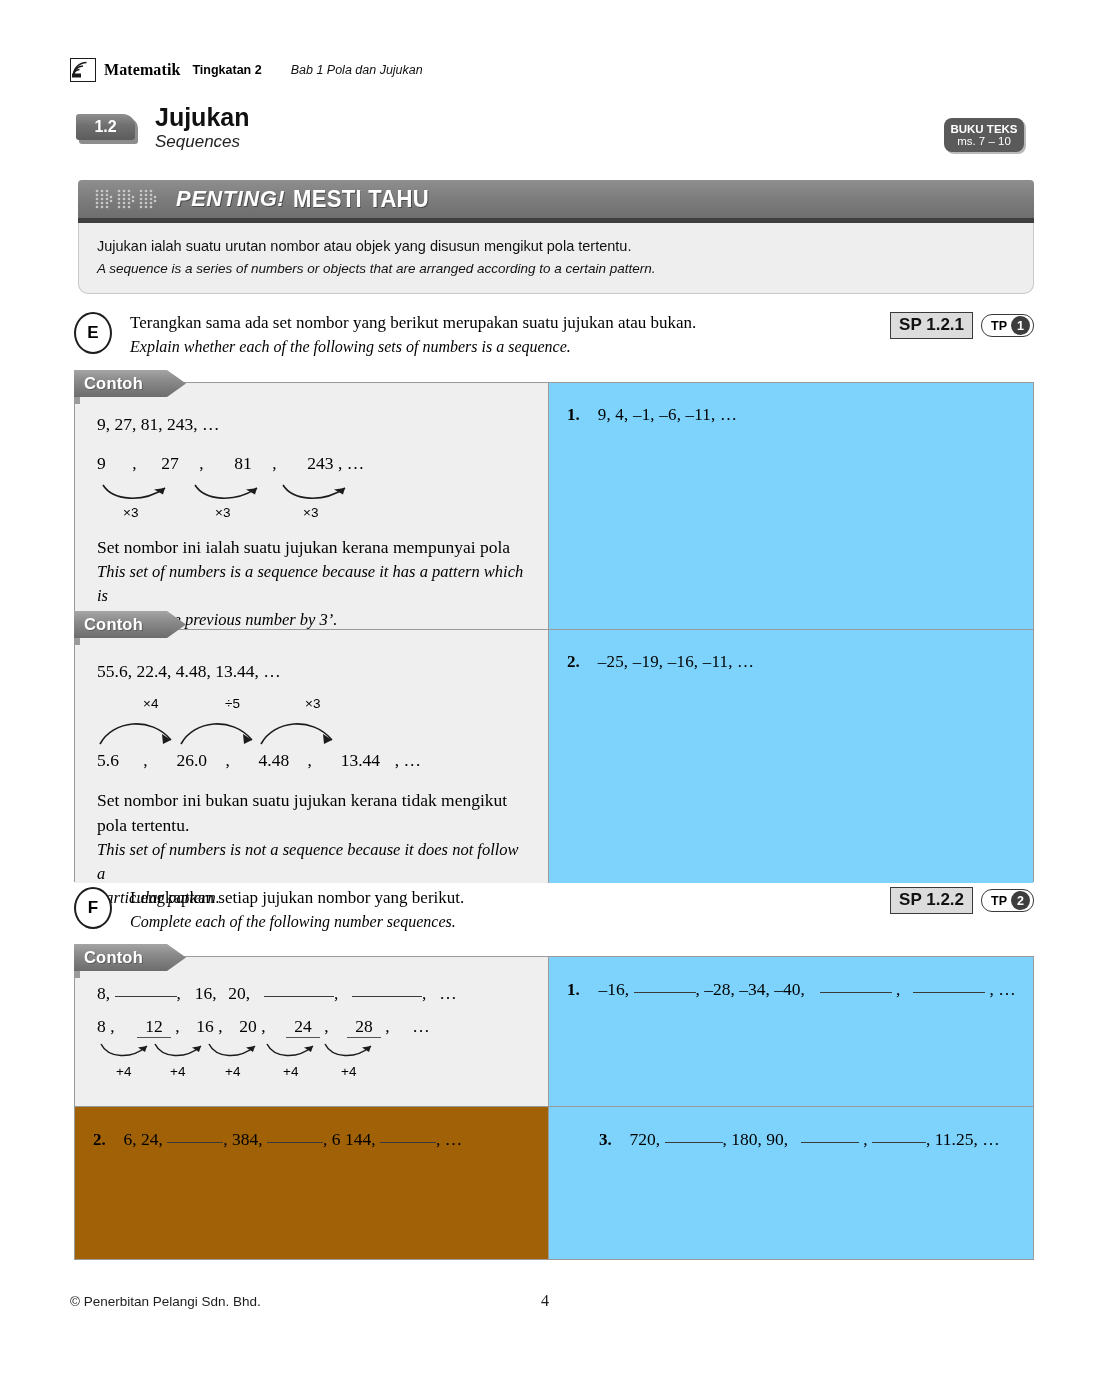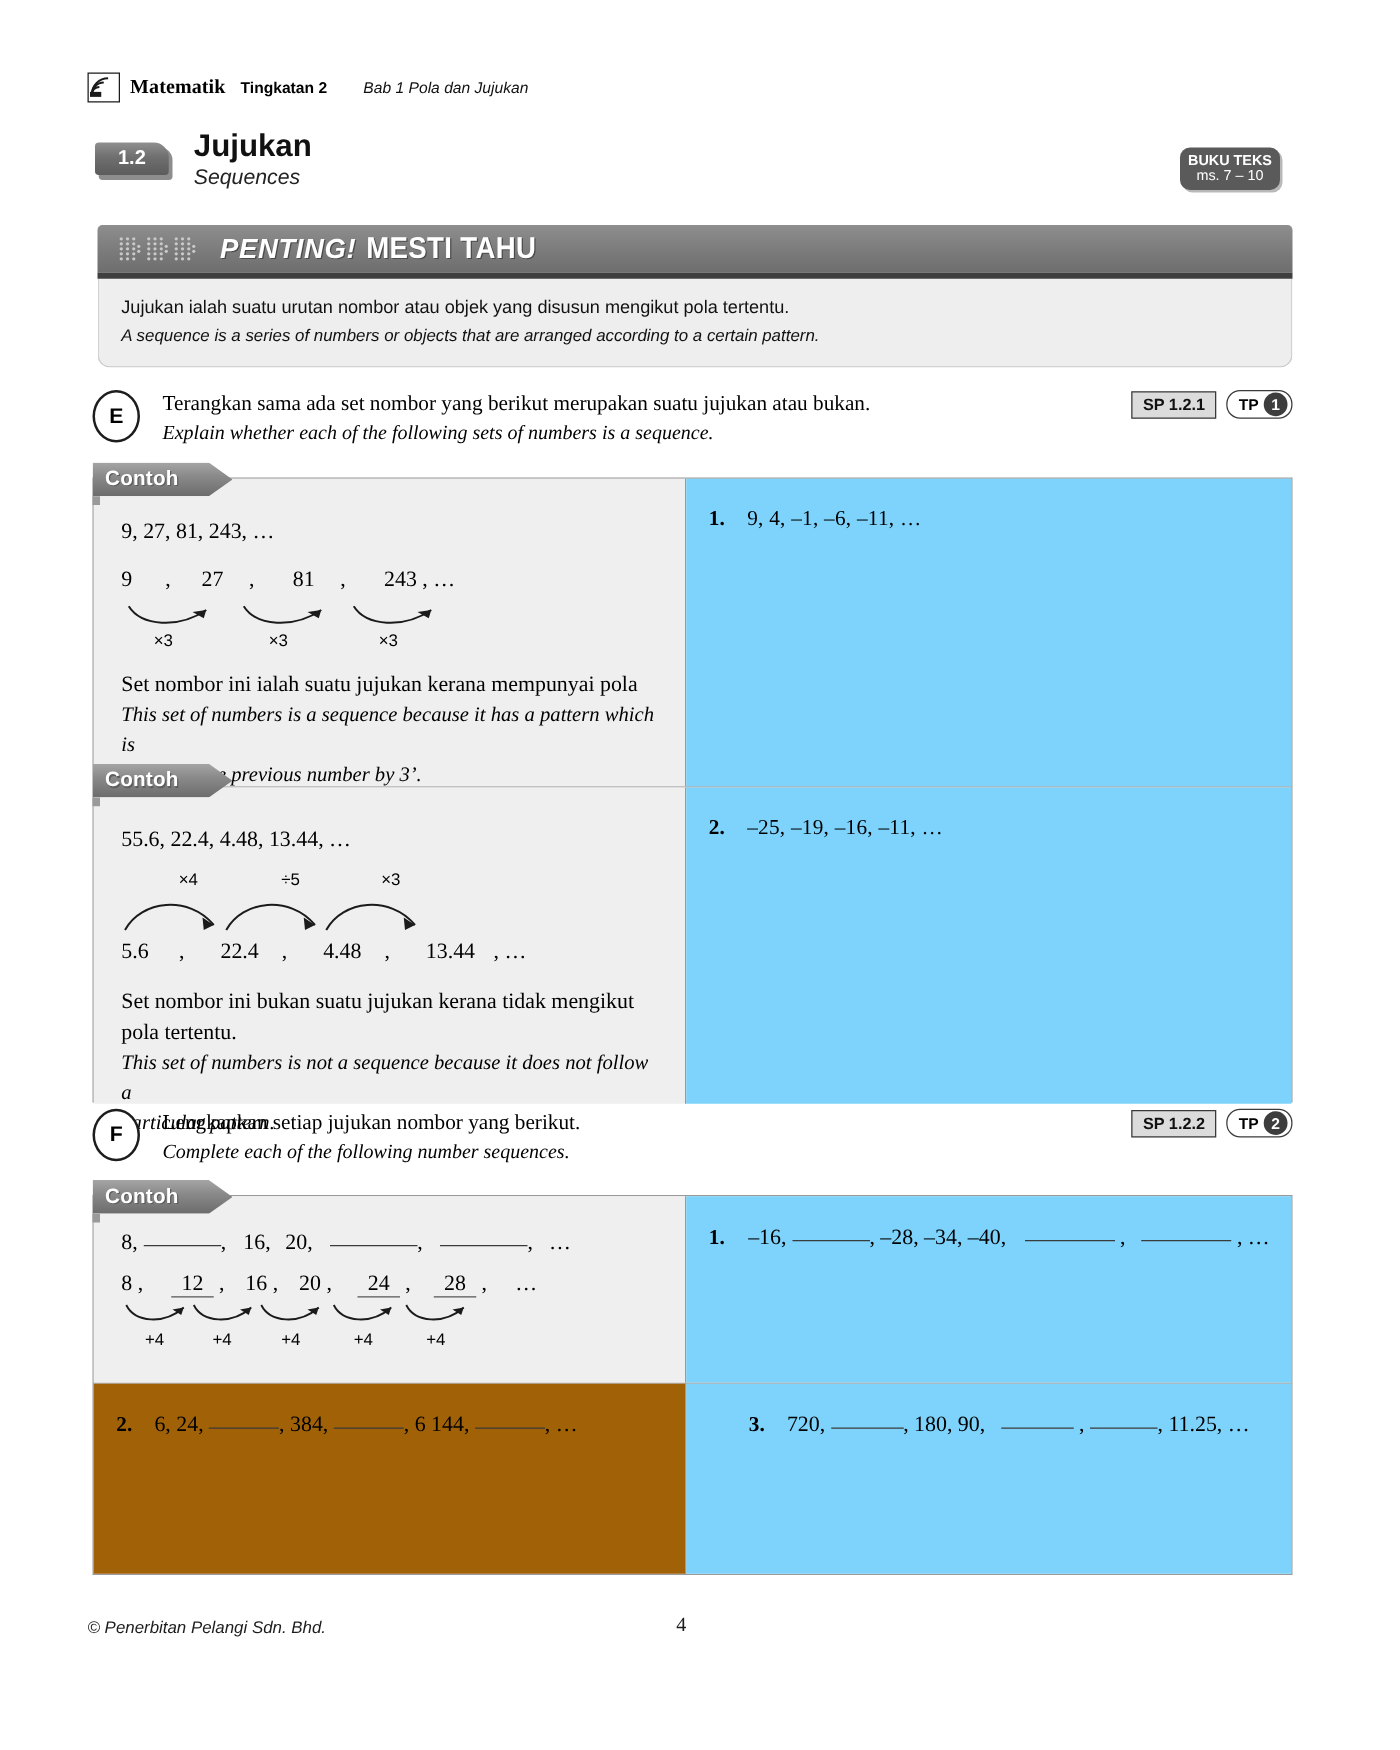--- a/index.html
+++ b/index.html
@@ -58,21 +58,21 @@
   .instr{position:absolute;left:74px;width:960px;}
   .instr .circ{position:absolute;left:0;top:2px;width:34px;height:38px;border:2.5px solid #1d1d1d;border-radius:50%;
       display:flex;align-items:center;justify-content:center;background:#fff;}
   .instr .circ b{font-family:"Liberation Sans",sans-serif;font-weight:bold;font-size:17px;}
   .instr .txt{margin-left:56px;}
   .instr .bm{font-size:17px;line-height:25px;}
   .instr .en{font-style:italic;font-size:16px;line-height:24px;}
 
   .sp-wrap{position:absolute;right:0;top:2px;display:flex;align-items:center;gap:8px;}
   .sp-badge{background:#dcdcdc;border:1.5px solid #3a3a3a;padding:2px 8px 3px 8px;
-      font-family:"Liberation Sans",sans-serif;font-weight:bold;font-size:13px;color:#111;}
+      font-family:"Liberation Sans",sans-serif;font-weight:bold;font-size:17px;color:#111;}
   .tp-badge{border:1.5px solid #3a3a3a;border-radius:11px;height:21px;display:flex;align-items:center;
       padding:0 3px 0 9px;background:#fff;gap:4px;}
   .tp-badge .tp{font-family:"Liberation Sans",sans-serif;font-weight:bold;font-size:12.5px;}
   .tp-badge .dot{width:19px;height:19px;border-radius:50%;background:#3d3d3d;color:#fff;
       font-family:"Liberation Sans",sans-serif;font-weight:bold;font-size:12.5px;
       display:flex;align-items:center;justify-content:center;}
 
   
   .contoh{position:absolute;height:27px;width:112px;z-index:5;}
   .contoh .shape{position:absolute;left:0;top:0;width:112px;height:27px;
@@ -96,21 +96,21 @@
   .exbody{font-size:17.5px;line-height:25px;}
   .exbody .en{font-style:italic;font-size:16.5px;line-height:24px;}
 
   .blank{display:inline-block;border-bottom:1.3px solid #3a3a3a;vertical-align:2px;}
 
   .opgroup{position:relative;}
   .oplab{font-family:"Liberation Sans",sans-serif;font-size:13.5px;}
 
   
   .foot-left{position:absolute;left:70px;top:1294px;font-family:"Liberation Sans",sans-serif;
-      font-style:italic;font-size:13.5px;color:#1d1d1d;}
+      font-size:13.5px;color:#1d1d1d;}
   .foot-page{position:absolute;left:0;top:1292px;width:1090px;text-align:center;font-size:16px;color:#1d1d1d;}
 </style>
 </head>
 <body>
 
 <div class="page">
 
   <div class="runhead">
     <span class="logo-mark">
       <svg width="21" height="19" viewBox="0 0 21 19">
@@ -310,21 +310,21 @@
             <g fill="#1b1b1b">
               <path d="M74 26 l-9 -6 l1 10 z"></path>
               <path d="M155 26 l-9 -6 l1 10 z"></path>
               <path d="M235 26 l-9 -6 l1 10 z"></path>
             </g>
           </svg>
           <div style="position:absolute;left:0;top:54px;font-size:17.5px;">
             <span>5.6</span>
             <span style="display:inline-block;width:20px;"></span>,
             <span style="display:inline-block;width:20px;"></span>
-            <span>22.4</span>
+            <span>26.0</span>
             <span style="display:inline-block;width:14px;"></span>,
             <span style="display:inline-block;width:20px;"></span>
             <span>4.48</span>
             <span style="display:inline-block;width:14px;"></span>,
             <span style="display:inline-block;width:20px;"></span>
             <span>13.44</span>
             <span style="display:inline-block;width:6px;"></span>
             <span>, …</span>
           </div>
         </div>

